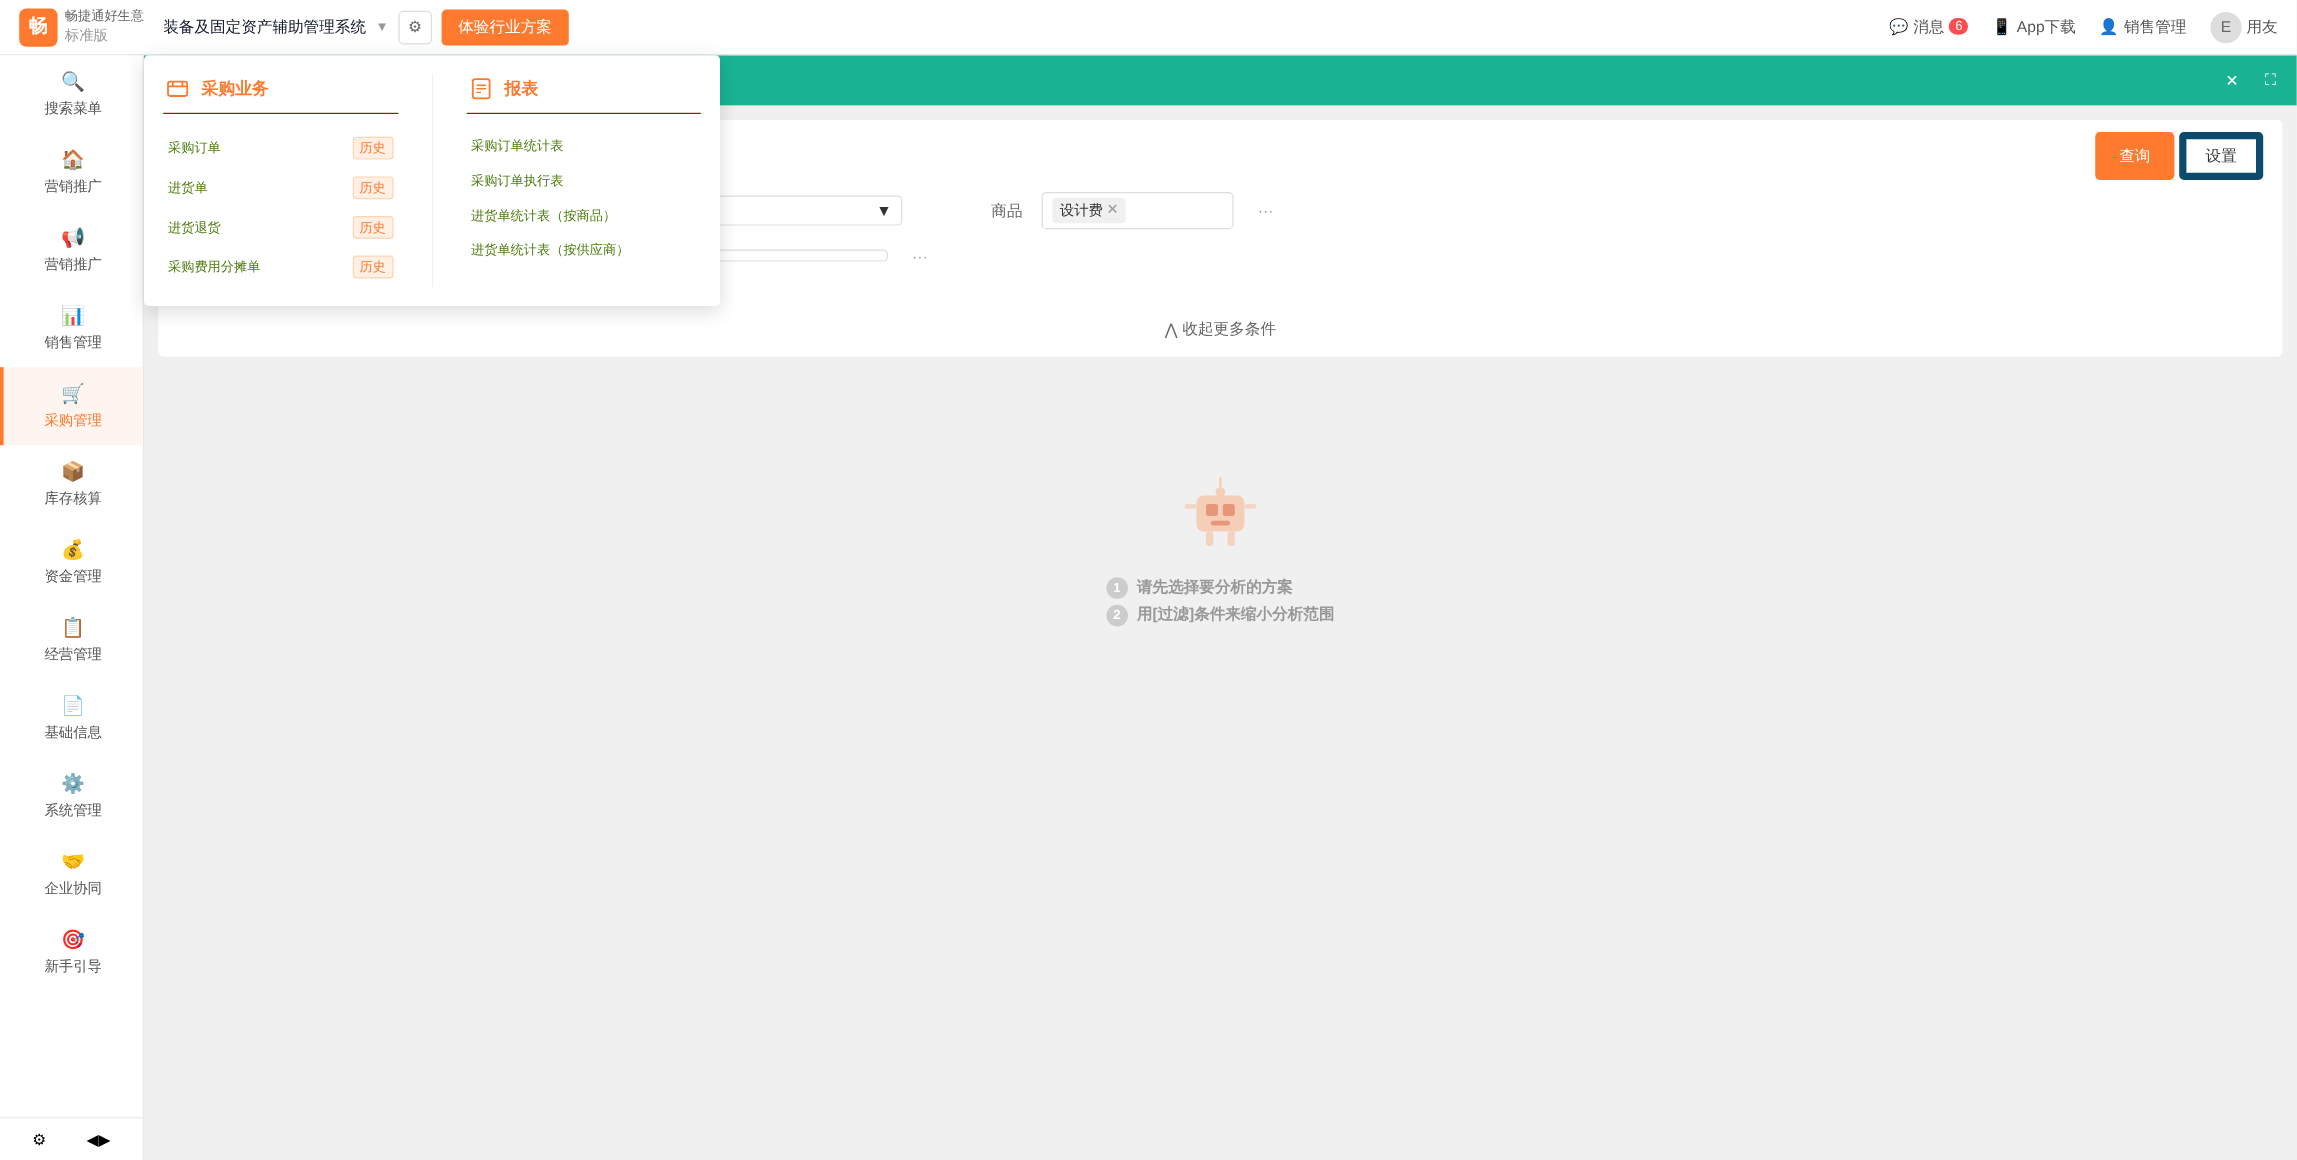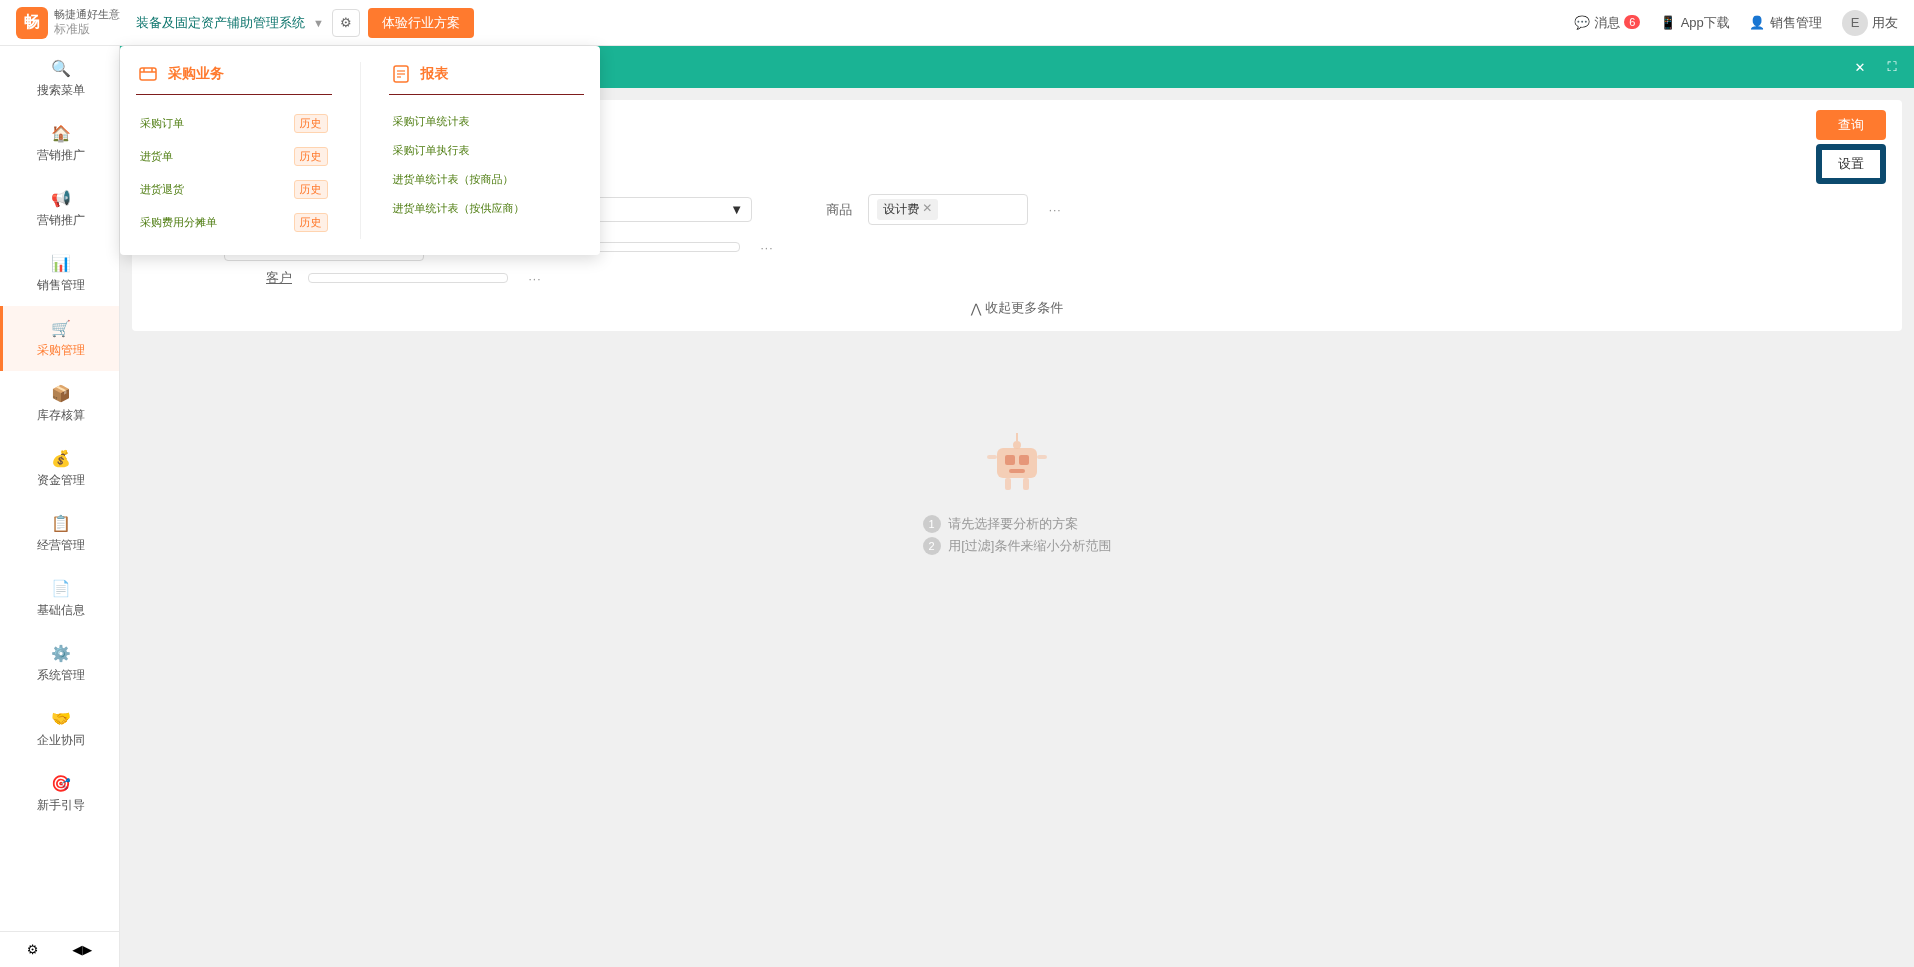--- a/index.html
+++ b/index.html
@@ -35,21 +35,21 @@
       margin-right: 6px;
     }
     .logo-text { font-size: 11px; color: #666; line-height: 1.3; }
     .logo-sub { font-size: 12px; color: #999; font-family: Liberation Mono, monospace; }
     .system-name {
       flex: 1;
       display: flex;
       align-items: center;
       gap: 8px;
     }
-    .system-name span { font-size: 13px; color: #0f766e; }
+    .system-name span { font-size: 13px; color: #0f172a; }
     .system-name .dropdown-icon { color: #999; font-size: 11px; }
     .gear-btn {
       width: 28px;
       height: 28px;
       border: 1px solid #ddd;
       border-radius: 4px;
       display: flex;
       align-items: center;
       justify-content: center;
       cursor: pointer;
@@ -329,21 +329,21 @@
       align-items: center;
       justify-content: center;
       height: 300px;
       gap: 12px;
     }
     .empty-icon {
       width: 80px;
       height: 80px;
     }
     .empty-tips { color: #999; font-size: 13px; }
-    .empty-tips div { margin-bottom: 4px; }
+    .empty-tips div { margin-bottom: 4px; font-weight: bold; }
     .empty-tips .num { 
       display: inline-block;
       width: 18px;
       height: 18px;
       border-radius: 50%;
       background: #ccc;
       color: white;
       text-align: center;
       line-height: 18px;
       font-size: 11px;
@@ -543,21 +543,21 @@
             <span>▼</span>
           </div>
           <div class="toolbar-action">
             <span>⬆</span>
             <span>导出</span>
           </div>
           <div class="toolbar-action">
             <span>↻</span>
             <span>刷新</span>
           </div>
-          <div style="display:flex; flex-direction:column; gap:4px; margin-left: auto;">
+          <div style="display:flex; gap:4px; margin-left: auto;">
             <button class="query-btn">查询</button>
             <button class="setting-btn">设置</button>
           </div>
         </div>
 
         <div class="filter-row">
           <span class="filter-label">日期</span>
           <div class="date-filter">
             <span class="date-val">近7天</span>
             <span class="date-sep">|</span>

